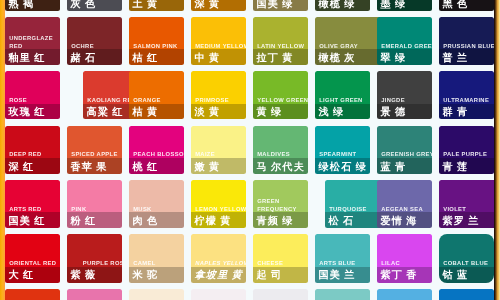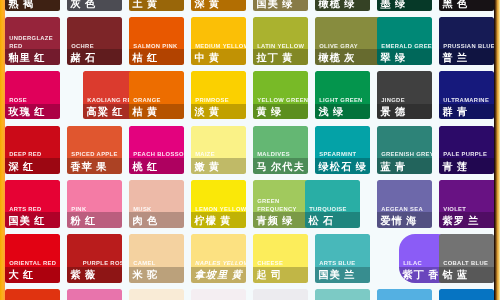--- a/index.html
+++ b/index.html
@@ -212,21 +212,21 @@
         <div class="card" style="left: 186px; background: rgb(250, 232, 8);">
           <div class="band"></div>
           <div class="en">LEMON YELLOW</div>
           <div class="cn">柠檬 黄</div>
         </div>
         <div class="card" style="left: 248px; background: rgb(161, 201, 93);">
           <div class="band"></div>
           <div class="en">GREEN FREQUENCY</div>
           <div class="cn">青频 绿</div>
         </div>
-        <div class="card" style="left: 300px; background: rgb(41, 174, 165);">
+        <div class="card" style="left: 320px; background: rgb(41, 174, 165); padding-left: 34px;">
           <div class="band"></div>
           <div class="en">TURQUOISE</div>
           <div class="cn">松 石</div>
         </div>
         <div class="card" style="left: 372px; background: rgb(109, 104, 170);">
           <div class="band"></div>
           <div class="en">AEGEAN SEA</div>
           <div class="cn">爱情 海</div>
         </div>
         <div class="card" style="left: 434px; background: rgb(104, 18, 131); padding-left: 48px;">
@@ -259,26 +259,26 @@
         <div class="card" style="left: 248px; background: rgb(252, 237, 91);">
           <div class="band"></div>
           <div class="en">CHEESE</div>
           <div class="cn">起 司</div>
         </div>
         <div class="card" style="left: 310px; background: rgb(72, 184, 186);">
           <div class="band"></div>
           <div class="en">ARTS BLUE</div>
           <div class="cn">国美 兰</div>
         </div>
-        <div class="card" style="left: 394px; background: #8b5cf6; border-radius: 16px;">
+        <div class="card" style="left: 372px; background: #d946ef;">
           <div class="band"></div>
           <div class="en">LILAC</div>
           <div class="cn">紫丁 香</div>
         </div>
-        <div class="card" style="left: 434px; background: #737373;">
+        <div class="card" style="left: 434px; background: #0f766e; border-radius: 8px;">
           <div class="band"></div>
           <div class="en">COBALT BLUE</div>
           <div class="cn">钴 蓝</div>
         </div>
       </div>
       <div class="row">
         <div class="card" style="left: 0px; background: rgb(224, 51, 16);"></div>
         <div class="card" style="left: 62px; background: rgb(232, 116, 172);"></div>
         <div class="card" style="left: 124px; background: rgb(249, 235, 214);"></div>
         <div class="card" style="left: 186px; background: rgb(244, 238, 242);"></div>

